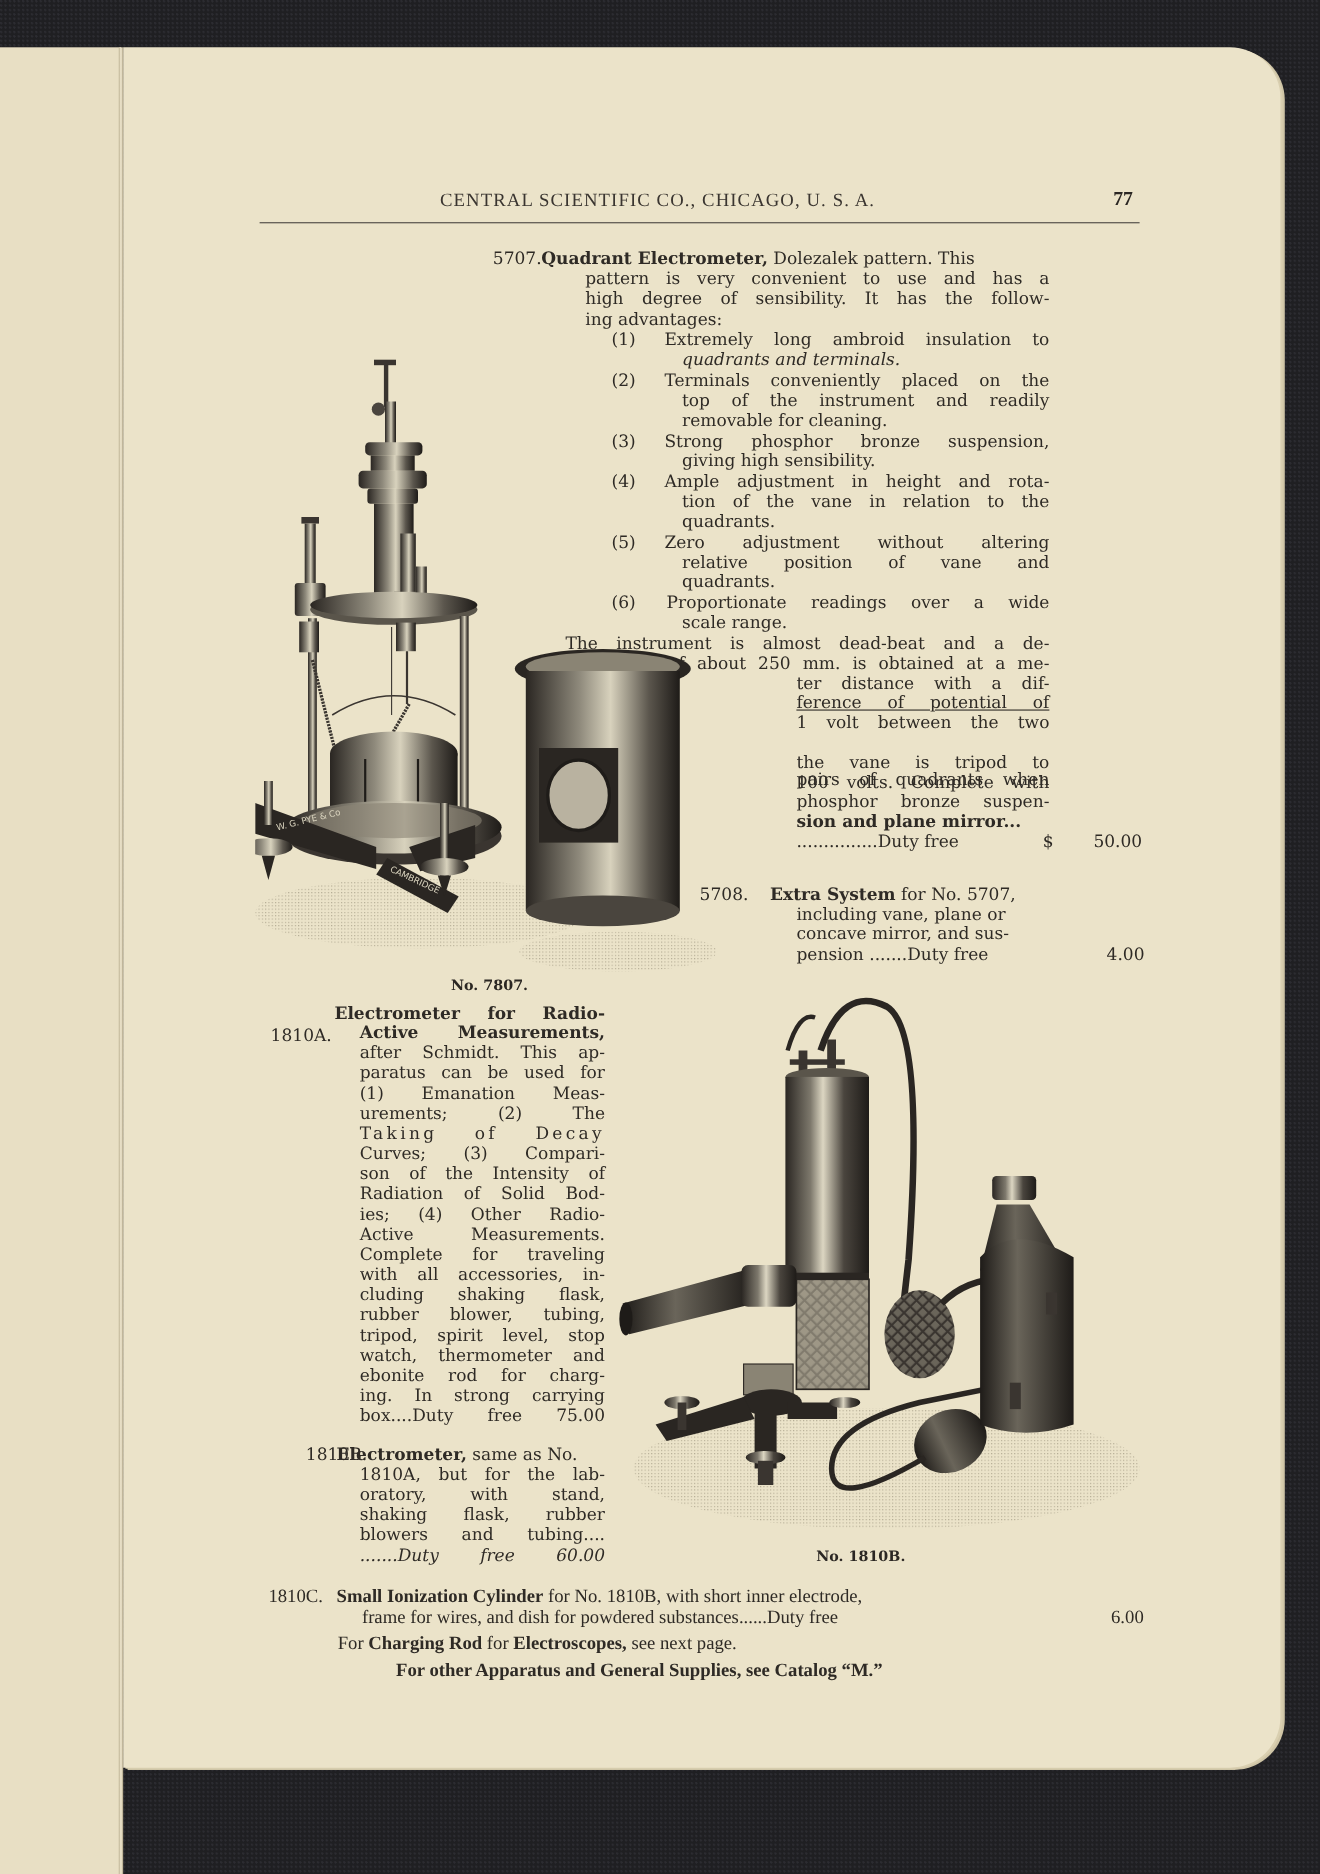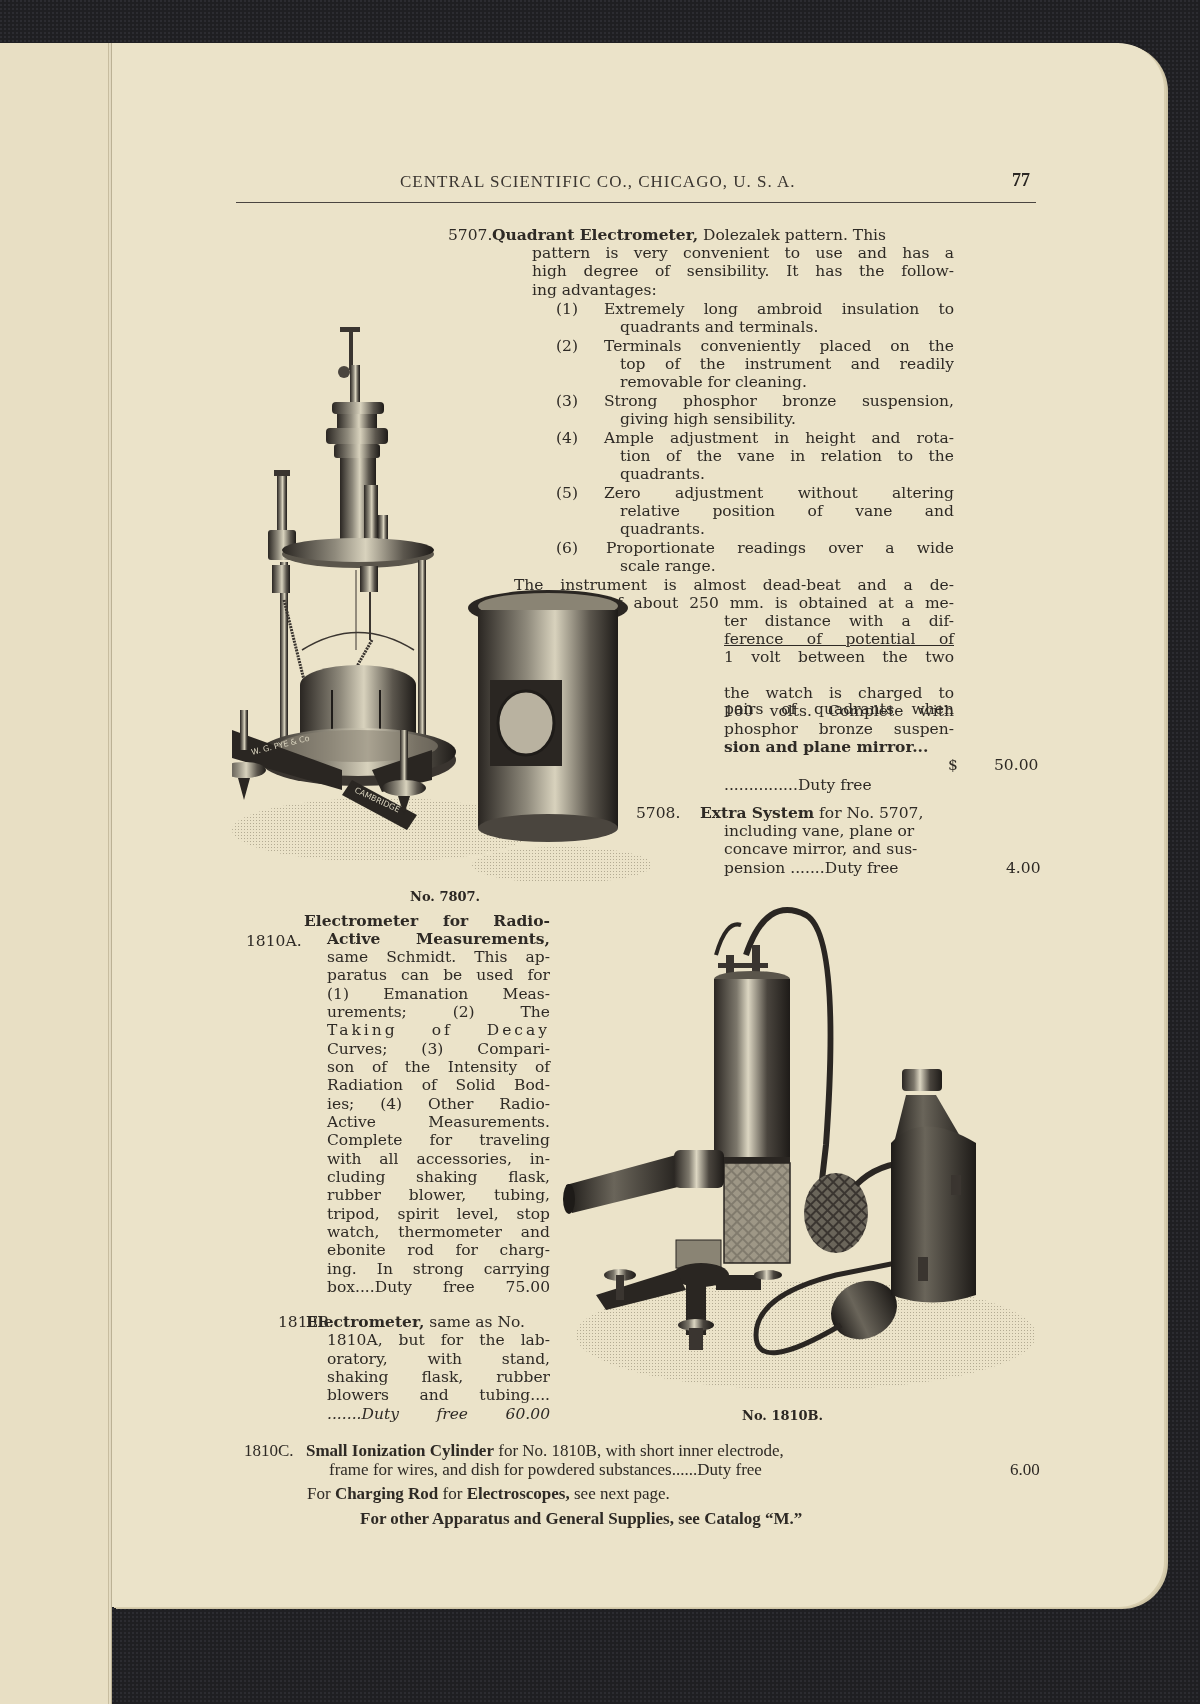--- a/index.html
+++ b/index.html
@@ -59,21 +59,21 @@
 <div class="abs txt" style="left:448px;top:226px;">5707.</div>
 <div class="abs txt" style="left:492px;top:226px;width:462px;">
   <span class="b">Quadrant Electrometer,</span><span> Dolezalek pattern. This</span>
 </div>
 <div class="abs txt just" style="left:532px;top:244px;width:422px;">pattern is very convenient to use and has a</div>
 <div class="abs txt just" style="left:532px;top:262px;width:422px;">high degree of sensibility.  It has the follow-</div>
 <div class="abs txt" style="left:532px;top:281px;">ing advantages:</div>
 
 <div class="abs txt" style="left:556px;top:300px;">(1)</div>
 <div class="abs txt just" style="left:604px;top:300px;width:350px;">Extremely long ambroid insulation to</div>
-<div class="abs txt" style="left:620px;top:318px;">quadrants and terminals.</div>
+<div class="abs txt" style="left:620px;top:318px;font-style:italic;">quadrants and terminals.</div>
 
 <div class="abs txt" style="left:556px;top:337px;">(2)</div>
 <div class="abs txt just" style="left:604px;top:337px;width:350px;">Terminals conveniently placed on the</div>
 <div class="abs txt just" style="left:620px;top:355px;width:334px;">top of the instrument and readily</div>
 <div class="abs txt" style="left:620px;top:373px;">removable for cleaning.</div>
 
 <div class="abs txt" style="left:556px;top:392px;">(3)</div>
 <div class="abs txt just" style="left:604px;top:392px;width:350px;">Strong phosphor bronze suspension,</div>
 <div class="abs txt" style="left:620px;top:410px;">giving high sensibility.</div>
 
@@ -90,25 +90,25 @@
 <div class="abs txt" style="left:556px;top:539px;">(6)</div>
 <div class="abs txt just" style="left:606px;top:539px;width:348px;">Proportionate readings over a wide</div>
 <div class="abs txt" style="left:620px;top:557px;">scale range.</div>
 
 <div class="abs txt just" style="left:514px;top:576px;width:440px;">The instrument is almost dead-beat and a de-</div>
 <div class="abs txt just" style="left:538px;top:594px;width:416px;">flection of about 250 mm. is obtained at a me-</div>
 <div class="abs txt just" style="left:724px;top:612px;width:230px;">ter distance with a dif-</div>
 <div class="abs txt just" style="left:724px;top:630px;width:230px;text-decoration:underline;">ference of potential of</div>
 <div class="abs txt just" style="left:724px;top:648px;width:230px;">1 volt between the two</div>
 <div class="abs txt just" style="left:724px;top:700px;width:230px;">pairs of quadrants when</div>
-<div class="abs txt just" style="left:724px;top:684px;width:230px;">the watch is charged to</div>
+<div class="abs txt just" style="left:724px;top:684px;width:230px;">the vane is tripod to</div>
 <div class="abs txt just" style="left:724px;top:702px;width:230px;">100 volts.  Complete with</div>
 <div class="abs txt just" style="left:724px;top:720px;width:230px;">phosphor bronze suspen-</div>
 <div class="abs txt" style="left:724px;top:738px;font-weight:bold;">sion and plane mirror...</div>
-<div class="abs txt" style="left:724px;top:756px;margin-top:20px;">...............Duty free</div>
+<div class="abs txt" style="left:724px;top:756px;">...............Duty free</div>
 <div class="abs txt" style="left:948px;top:756px;">$</div>
 <div class="abs txt" style="left:994px;top:756px;">50.00</div>
 
 <div class="abs txt" style="left:636px;top:804px;">5708.</div>
 <div class="abs txt" style="left:700px;top:804px;">
   <span class="b">Extra System</span><span> for No. 5707,</span>
 </div>
 <div class="abs txt" style="left:724px;top:822px;">including vane, plane or</div>
 <div class="abs txt" style="left:724px;top:840px;">concave mirror, and sus-</div>
 <div class="abs txt" style="left:724px;top:859px;">pension .......Duty free</div>
@@ -190,21 +190,21 @@
   <rect x="246" y="300" width="140" height="218" fill="url(#metal)"></rect>
   <ellipse cx="316" cy="518" rx="70" ry="14" fill="#4a453e"></ellipse>
   <rect x="258" y="370" width="72" height="86" fill="#2a2622"></rect>
   <ellipse cx="294" cy="413" rx="28" ry="32" fill="#b9b2a0" stroke="#1f1c19" stroke-width="3"></ellipse>
 </svg>
 <div class="abs caption" style="left:410px;top:889px;">No. 7807.</div>
 
 <div class="abs txt" style="left:246px;top:912px;margin-top:20px;">1810A.</div>
 <div class="abs txt b just" style="left:304px;top:912px;width:246px;">Electrometer for Radio-</div>
 <div class="abs txt b just" style="left:327px;top:930px;width:223px;">Active Measurements,</div>
-<div class="abs txt just" style="left:327px;top:948px;width:223px;">same Schmidt.  This ap-</div>
+<div class="abs txt just" style="left:327px;top:948px;width:223px;">after Schmidt.  This ap-</div>
 <div class="abs txt just" style="left:327px;top:966px;width:223px;">paratus can be used for</div>
 <div class="abs txt just" style="left:327px;top:985px;width:223px;">(1) Emanation Meas-</div>
 <div class="abs txt just" style="left:327px;top:1003px;width:223px;">urements;  (2)  The</div>
 <div class="abs txt just" style="left:327px;top:1021px;width:223px;letter-spacing:3px;">Taking of Decay</div>
 <div class="abs txt just" style="left:327px;top:1040px;width:223px;">Curves; (3) Compari-</div>
 <div class="abs txt just" style="left:327px;top:1058px;width:223px;">son of the Intensity of</div>
 <div class="abs txt just" style="left:327px;top:1076px;width:223px;">Radiation of Solid Bod-</div>
 <div class="abs txt just" style="left:327px;top:1095px;width:223px;">ies; (4) Other Radio-</div>
 <div class="abs txt just" style="left:327px;top:1113px;width:223px;">Active Measurements.</div>
 <div class="abs txt just" style="left:327px;top:1131px;width:223px;">Complete for traveling</div>

